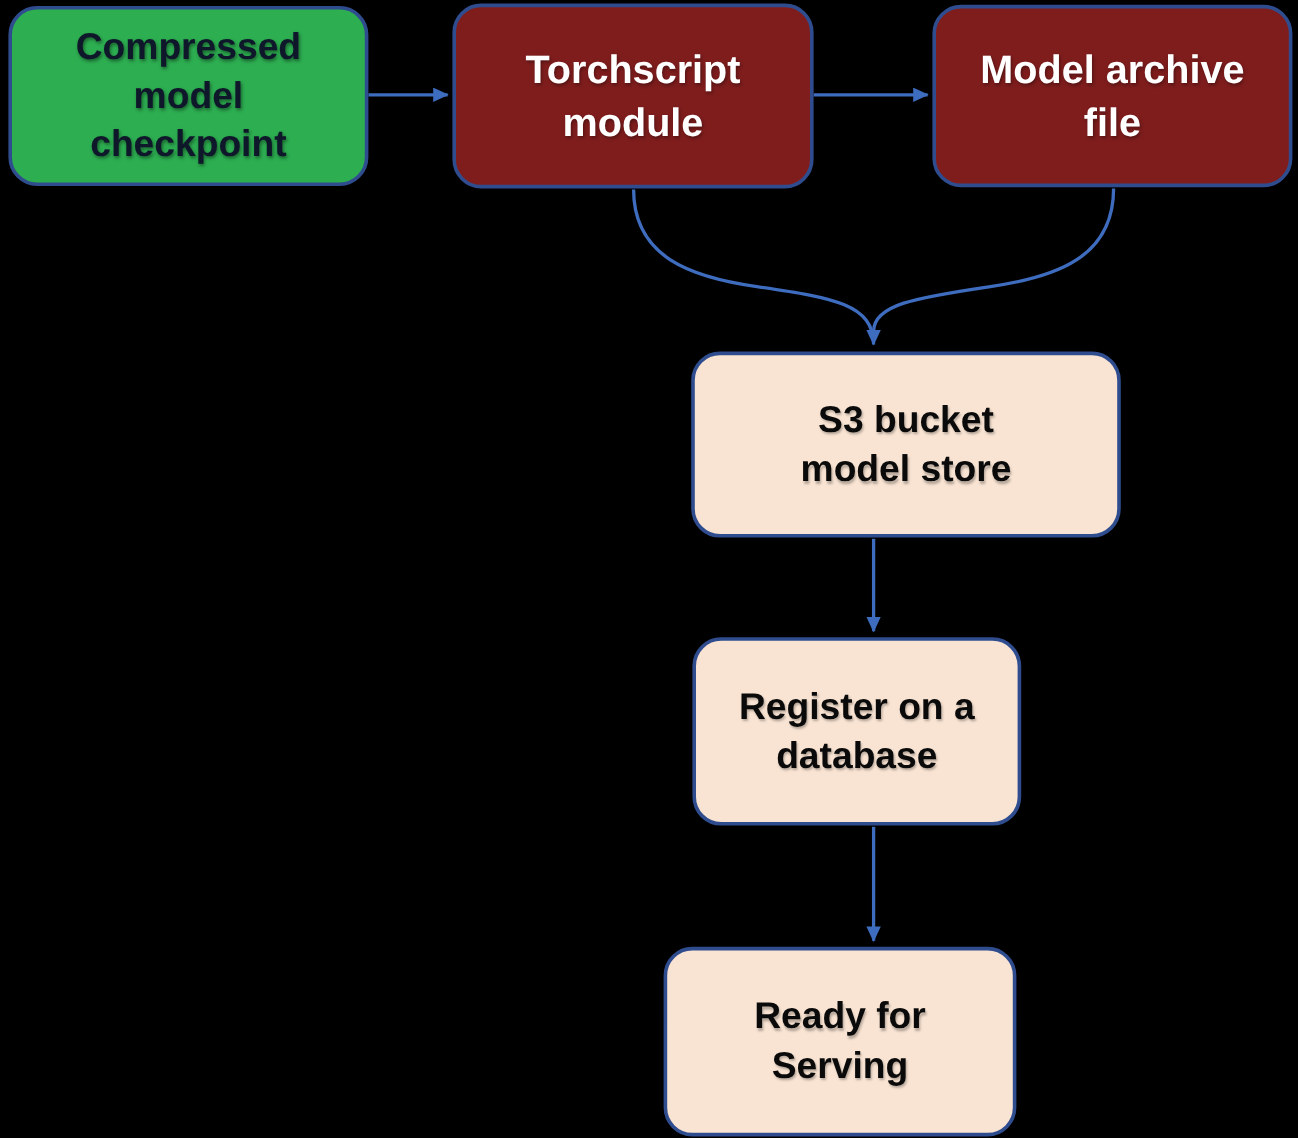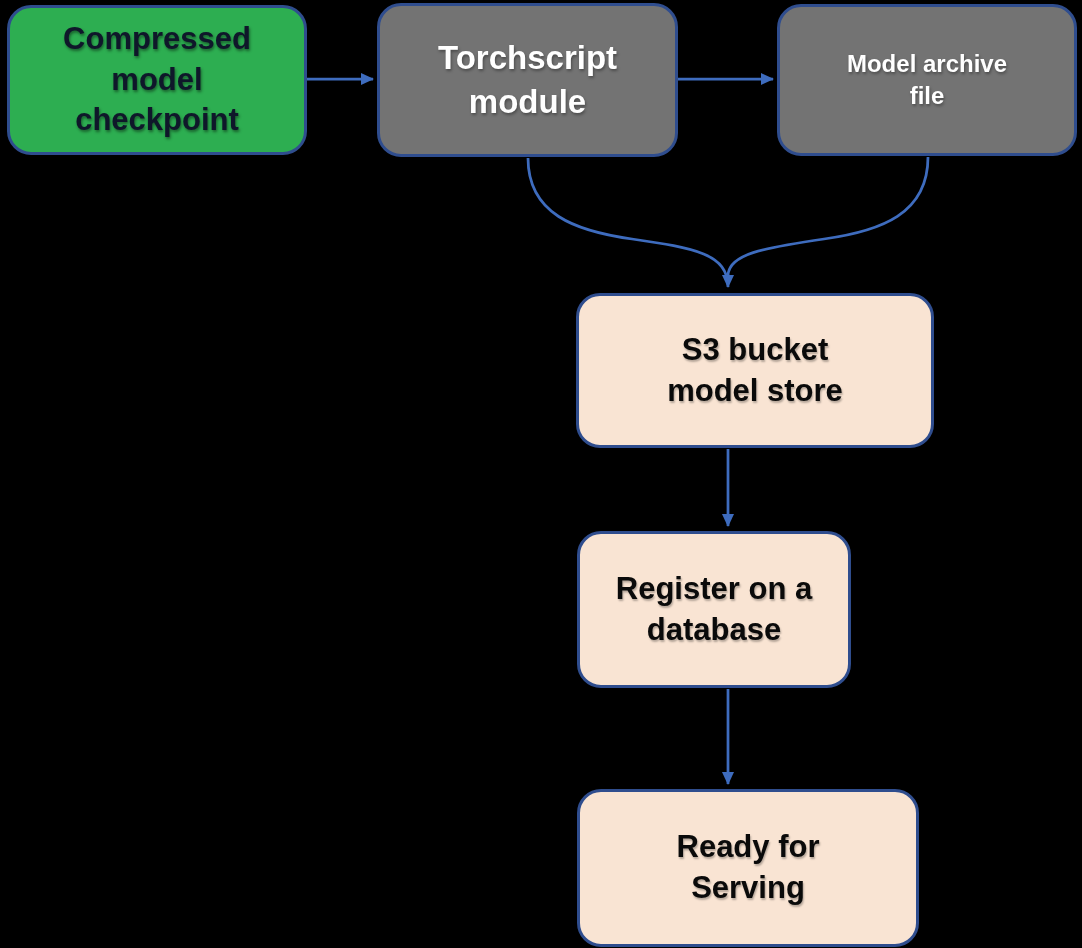--- a/index.html
+++ b/index.html
@@ -38,37 +38,37 @@
   }
   .node .label {
     white-space: pre-line;
   }
   .node-green {
     background: #2DAE51;
     color: #0f172a;
     text-shadow: 1px 2px 3px rgba(0,0,0,0.45);
   }
   .node-pink {
-    background: #737373;
+    background: #7f1d1d;
     color: #FFFFFF;
     text-shadow: 1px 2px 3px rgba(0,0,0,0.35);
     text-align: center;
   }
   .node-peach {
     background: #F9E4D3;
     color: #0A0A0A;
     text-shadow: 1px 2px 2px rgba(0,0,0,0.28);
   }
   
   .n1 { left: 7px;   top: 5px;   width: 300px; height: 150px; }
   .n2 { left: 377px; top: 3px;   width: 301px; height: 154px; font-size: 33px; }
-  .n3 { left: 777px; top: 4px;   width: 300px; height: 152px; font-size: 24px; }
+  .n3 { left: 777px; top: 4px;   width: 300px; height: 152px; font-size: 33px; }
   .n4 { left: 576px; top: 293px; width: 358px; height: 155px; }
   .n5 { left: 577px; top: 531px; width: 274px; height: 157px; }
-  .n6 { left: 577px; top: 789px; width: 342px; height: 158px; }
+  .n6 { left: 553px; top: 789px; width: 294px; height: 158px; }
 </style>
 </head>
 <body>
 
 <div class="canvas">
 
   <svg class="edge-layer" width="1082" height="948" viewBox="0 0 1082 948" xmlns="http://www.w3.org/2000/svg">
     <defs>
       <marker id="arrowhead" markerUnits="userSpaceOnUse" markerWidth="18" markerHeight="18" refX="12" refY="6" orient="auto">
         <path d="M0,0 L13,6 L0,12 Z" fill="#3E6CBE"></path>

